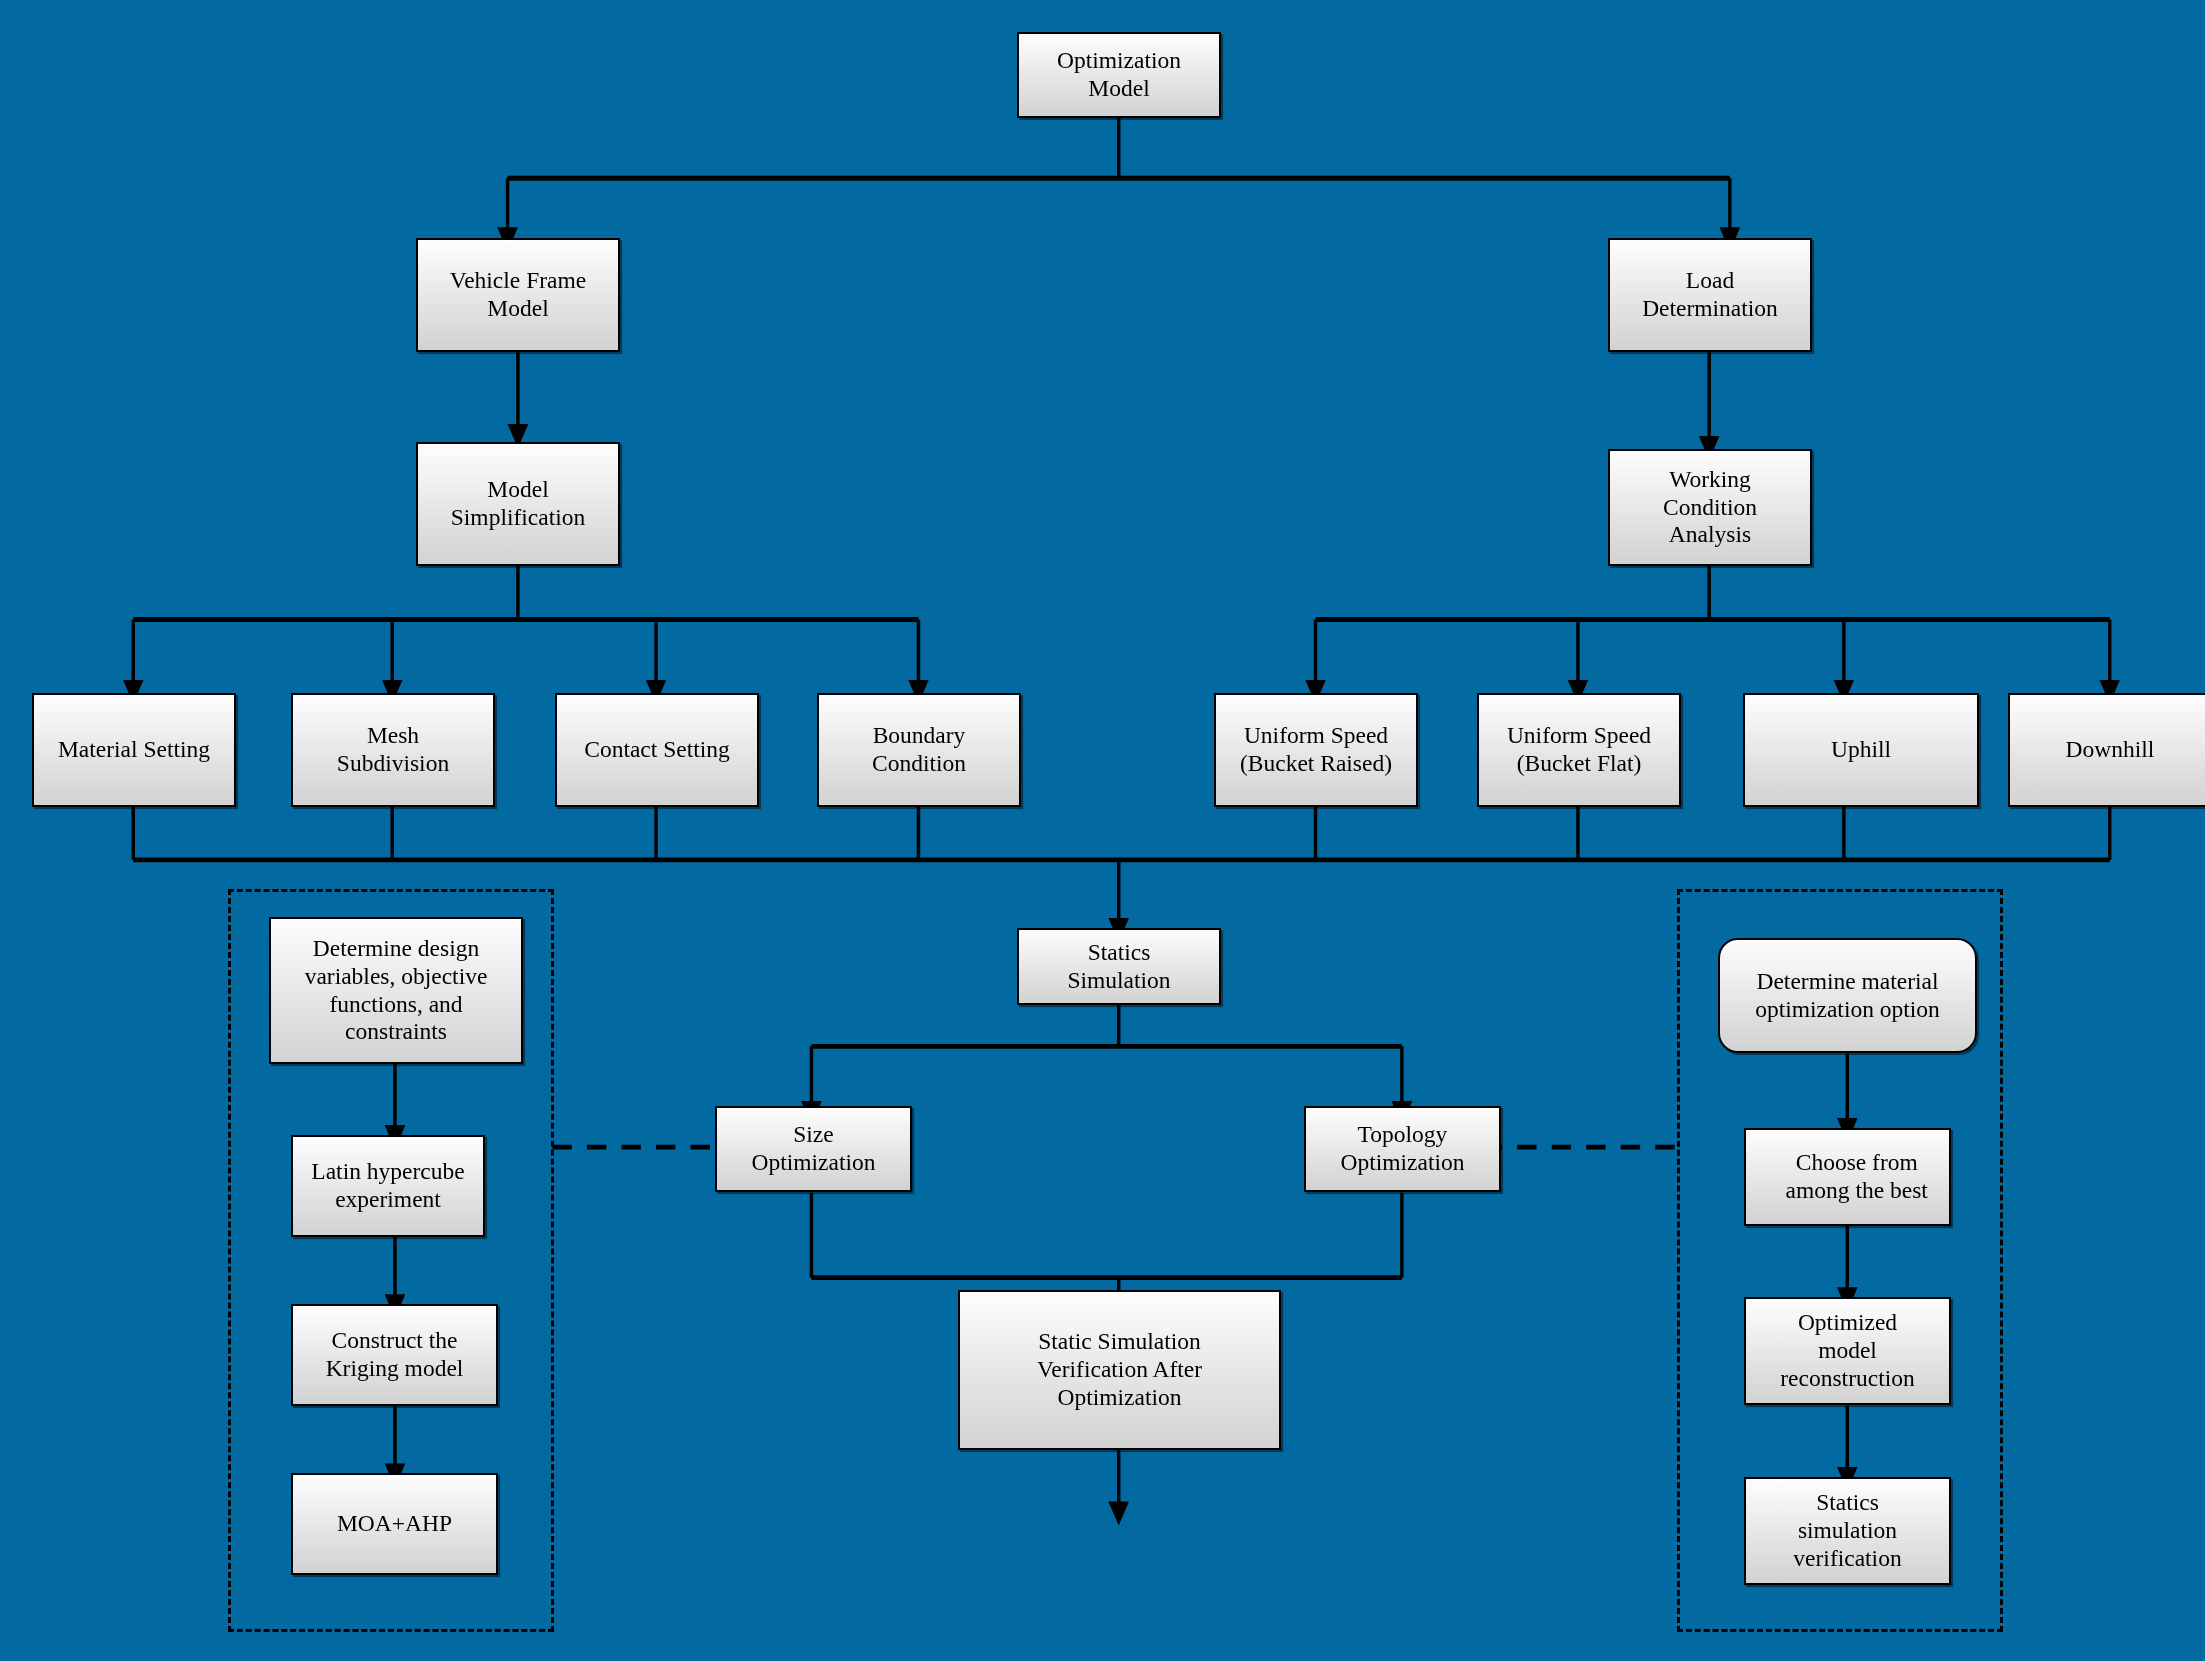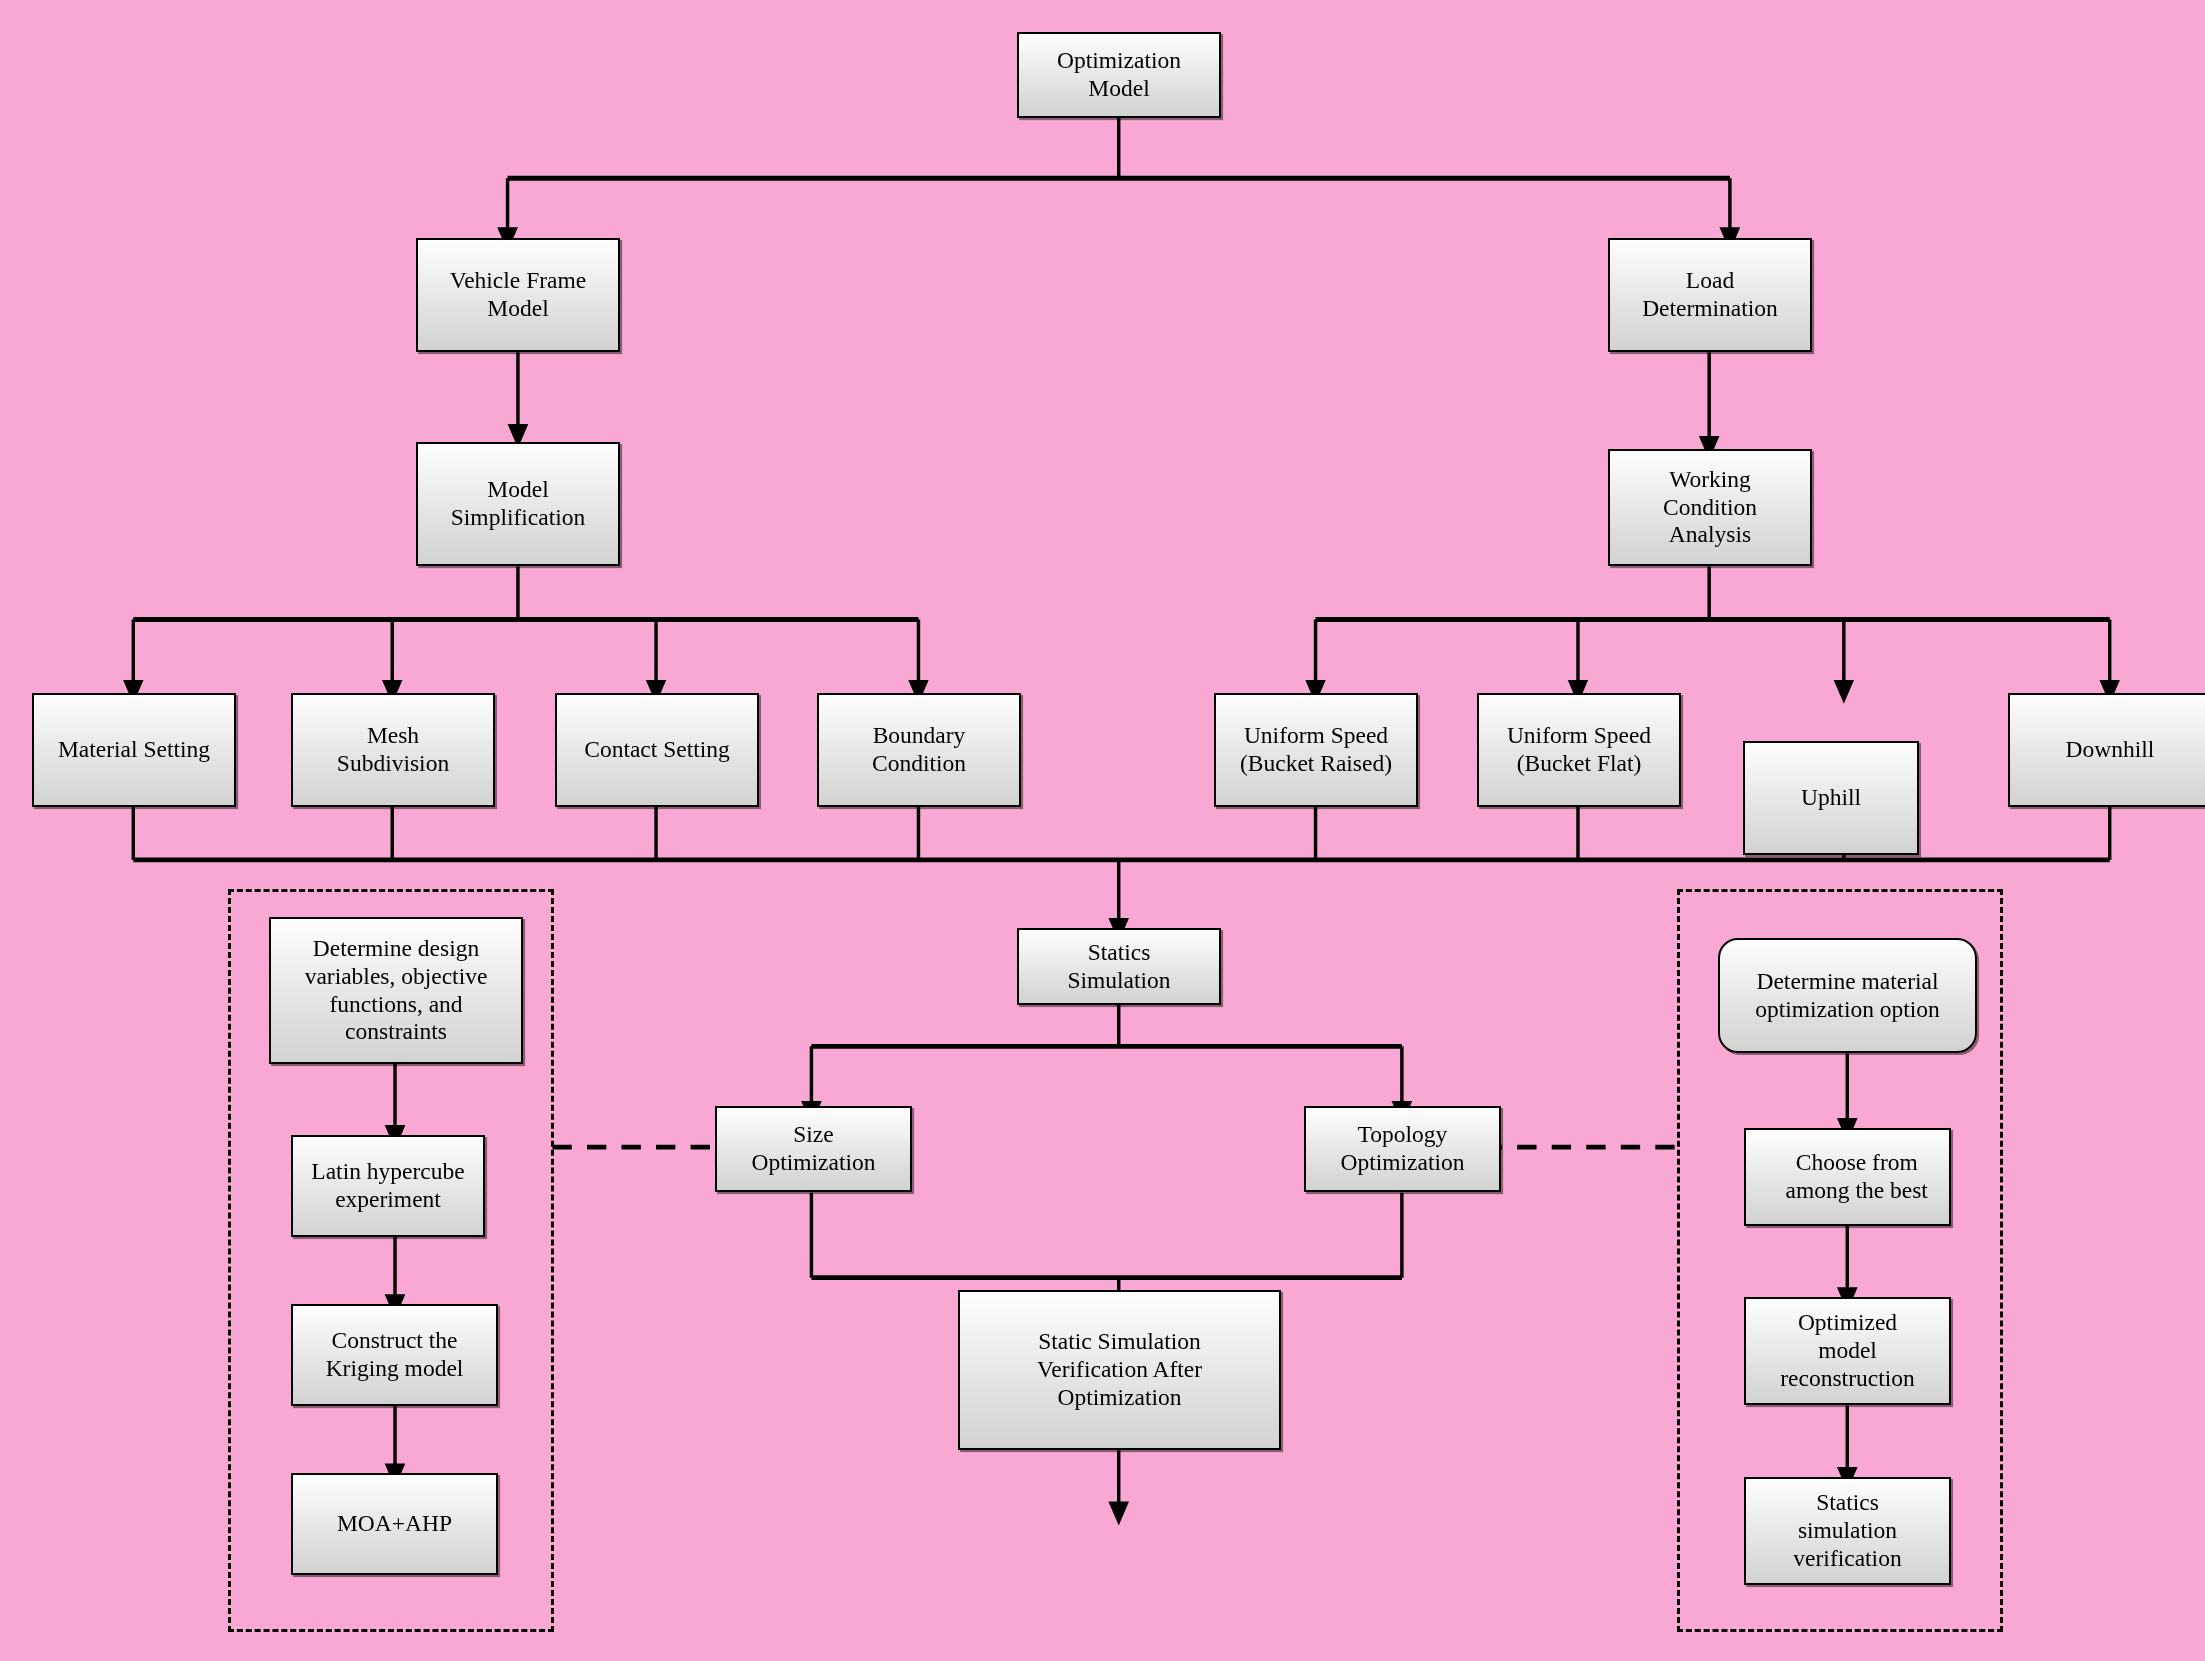--- a/index.html
+++ b/index.html
@@ -1,18 +1,18 @@
 <!DOCTYPE html>
 <html style="font-size:11px"><head>
 <meta charset="utf-8">
 <style>
   html,body{margin:0;padding:0;background:#fff;}
   body{width:2205px;height:1661px;overflow:hidden;
        font-family:"Liberation Serif","DejaVu Serif",serif;}
-  #stage{position:relative;width:2205px;height:1661px;background:#f9a8d4;}
+  #stage{position:relative;width:2205px;height:1661px;background:#0369a1;}
   svg#canvas{position:absolute;left:0;top:0;width:2205px;height:1661px;}
   .node{position:absolute;box-sizing:border-box;
         border:2.1px solid #000;
         background:linear-gradient(to bottom,#fdfdfd 0%,#f4f4f4 22%,#e2e2e2 62%,#d2d2d2 100%);
         box-shadow:2.1px 2.1px 0 rgba(0,0,0,0.45);
         display:flex;align-items:center;justify-content:center;
         text-align:center;color:#000;line-height:1.18;
         font-size:23.5px;padding:2.8px 5.5px;}
   .node span{display:block;white-space:pre-line;}
   .dashgroup{position:absolute;box-sizing:border-box;
@@ -140,21 +140,21 @@
   </div>
 
   <div class="node" style="left:1214px;top:693px;width:204px;height:114px;">
     <span>Uniform Speed
 (Bucket Raised)</span>
   </div>
   <div class="node" style="left:1477px;top:693px;width:204px;height:114px;">
     <span>Uniform Speed
 (Bucket Flat)</span>
   </div>
-  <div class="node" style="left:1743px;top:693px;width:176px;height:114px;margin-top:48px;">
+  <div class="node" style="left:1743px;top:693px;width:236px;height:114px;">
     <span>Uphill</span>
   </div>
   <div class="node" style="left:2008px;top:693px;width:204px;height:114px;">
     <span>Downhill</span>
   </div>
 
   <div class="node" style="left:1017px;top:928px;width:204px;height:77px;">
     <span>Statics
 Simulation</span>
   </div>

